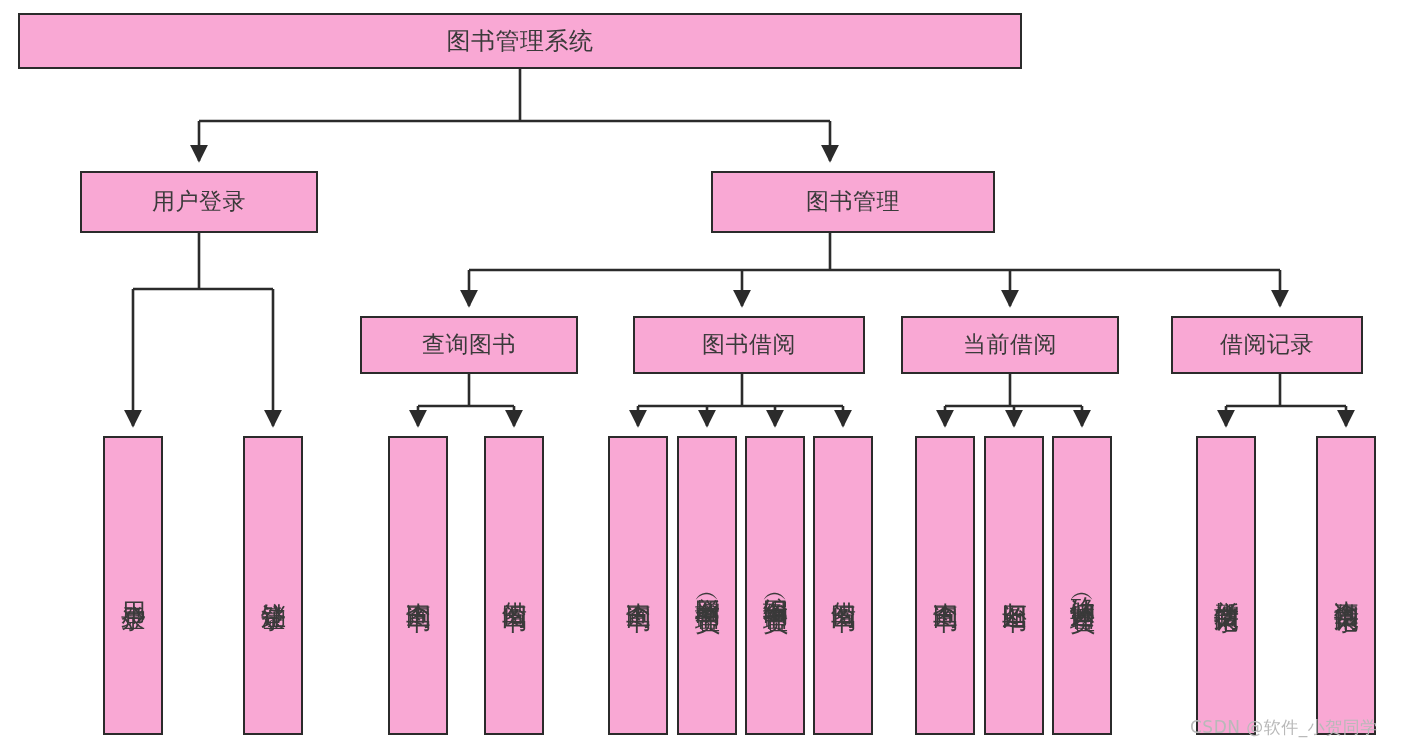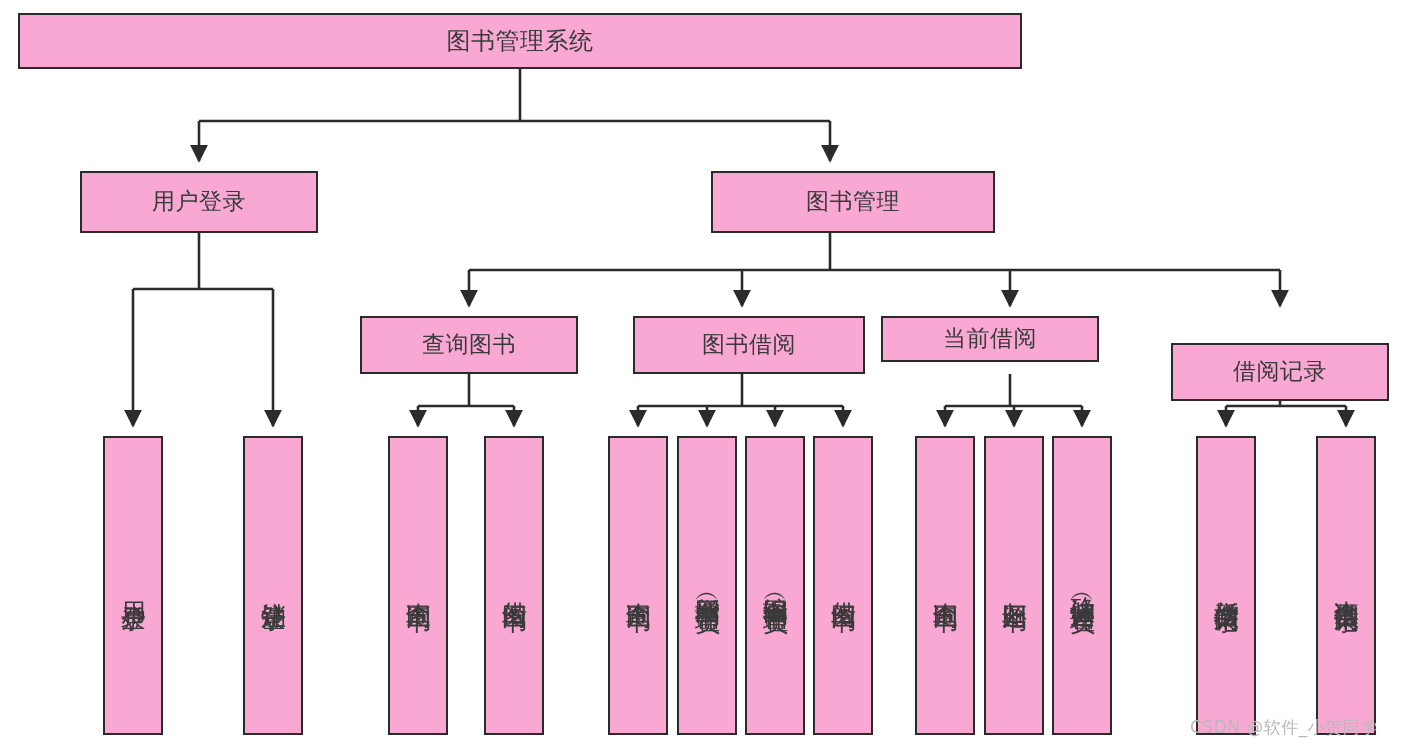--- a/index.html
+++ b/index.html
@@ -129,24 +129,24 @@
   <div class="node horiz" id="n-book-manage" style="left: 711px; top: 171px; width: 284px; height: 62px;">
     <span class="label">图书管理</span>
   </div>
 
   <div class="node horiz" id="n-new-book-rec" style="left: 360px; top: 316px; width: 218px; height: 58px;">
     <span class="label">查询图书</span>
   </div>
   <div class="node horiz" id="n-book-borrow" style="left: 633px; top: 316px; width: 232px; height: 58px;">
     <span class="label">图书借阅</span>
   </div>
-  <div class="node horiz" id="n-current-borrow" style="left: 881px; top: 316px; width: 218px; height: 46px;">
+  <div class="node horiz" id="n-current-borrow" style="left: 901px; top: 316px; width: 218px; height: 58px;">
     <span class="label">当前借阅</span>
   </div>
-  <div class="node horiz" id="n-borrow-record" style="left: 1171px; top: 316px; width: 218px; height: 58px; margin-top: 27px;">
+  <div class="node horiz" id="n-borrow-record" style="left: 1171px; top: 316px; width: 192px; height: 58px;">
     <span class="label">借阅记录</span>
   </div>
 
   <div class="node vert" id="l0" style="left: 103px; top: 436px; width: 60px; height: 299px;">
     <span class="label">用户登录</span>
   </div>
   <div class="node vert" id="l1" style="left: 243px; top: 436px; width: 60px; height: 299px;">
     <span class="label">注销登录</span>
   </div>
   <div class="node vert" id="l2" style="left: 388px; top: 436px; width: 60px; height: 299px;">

